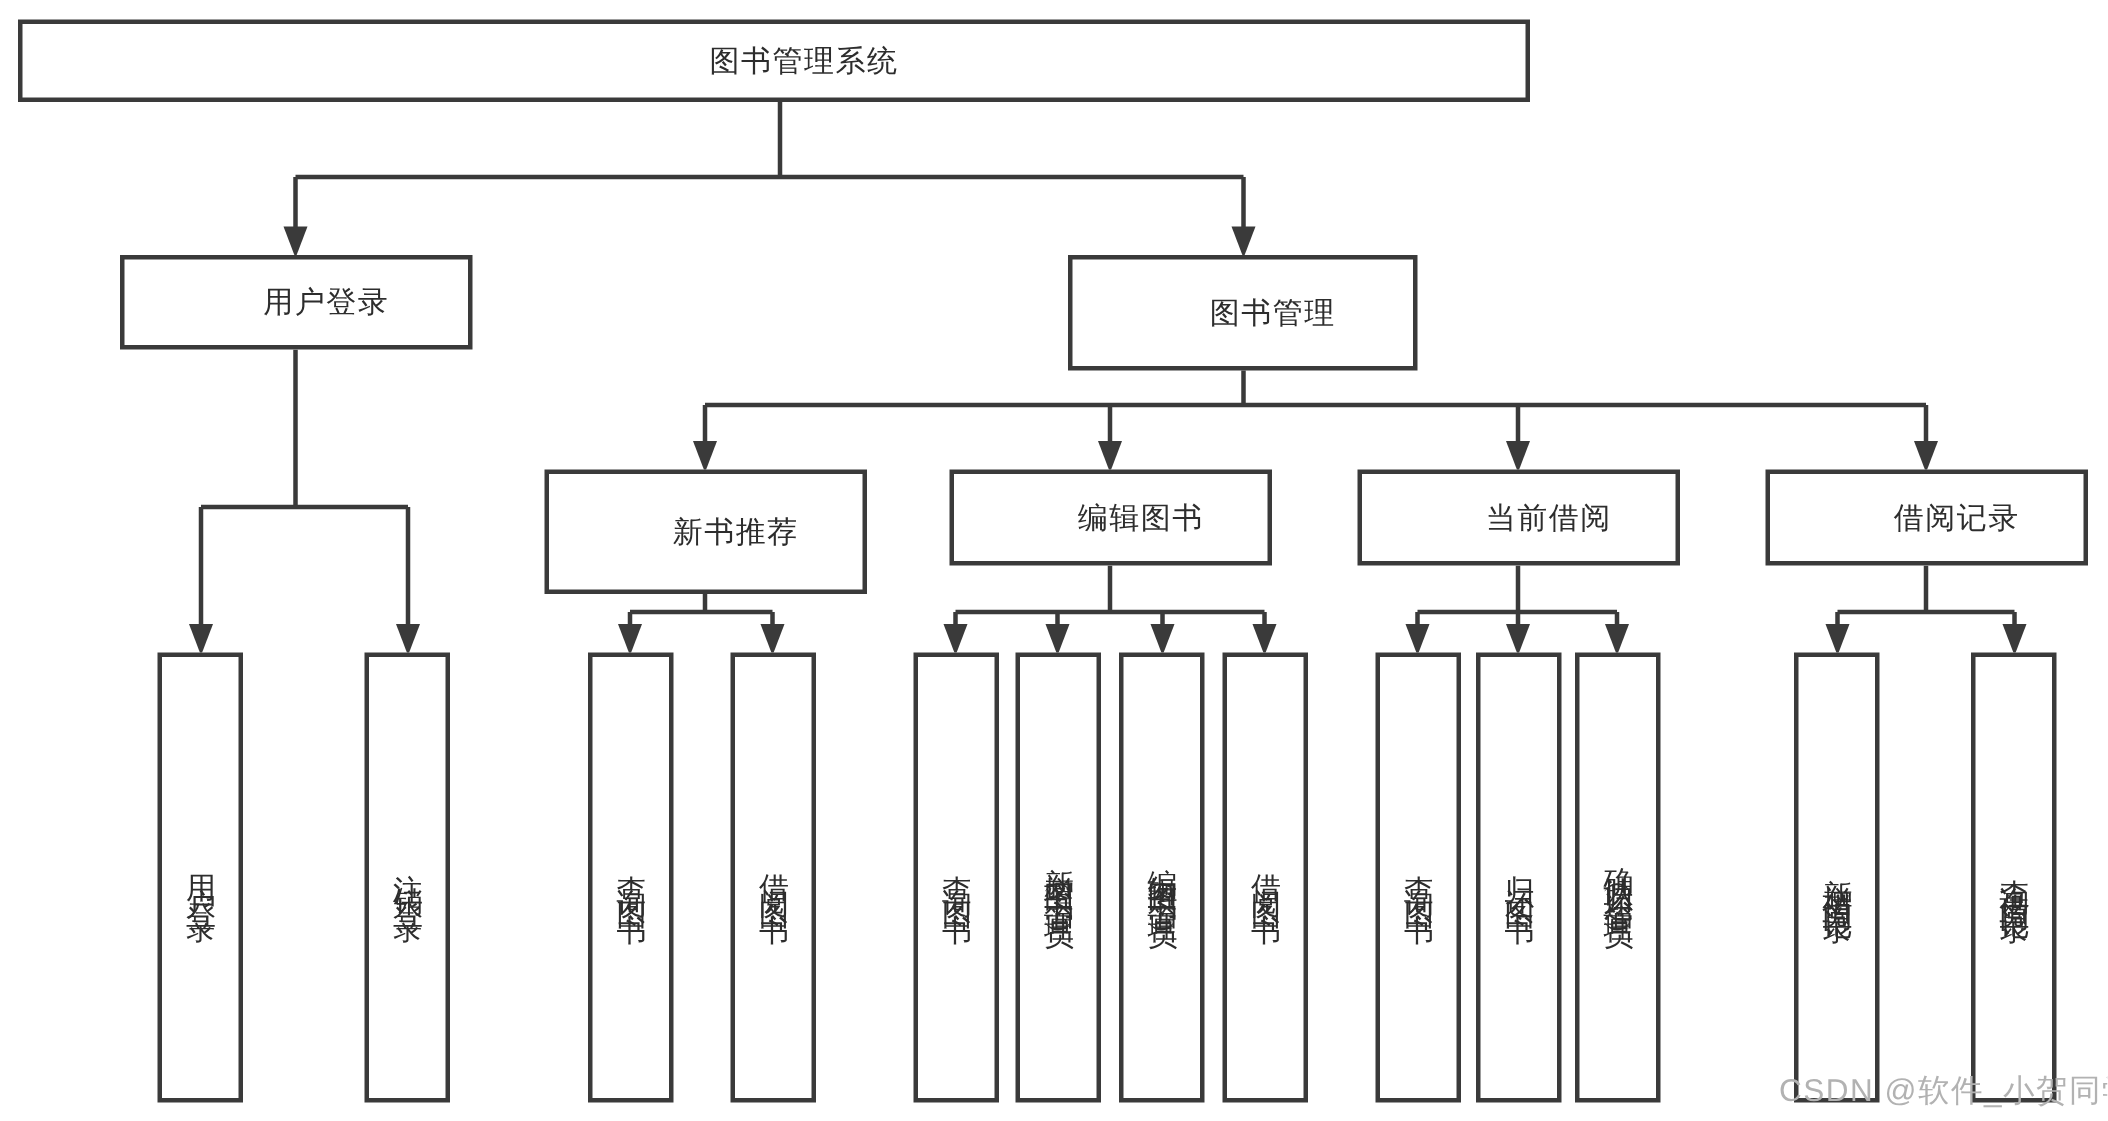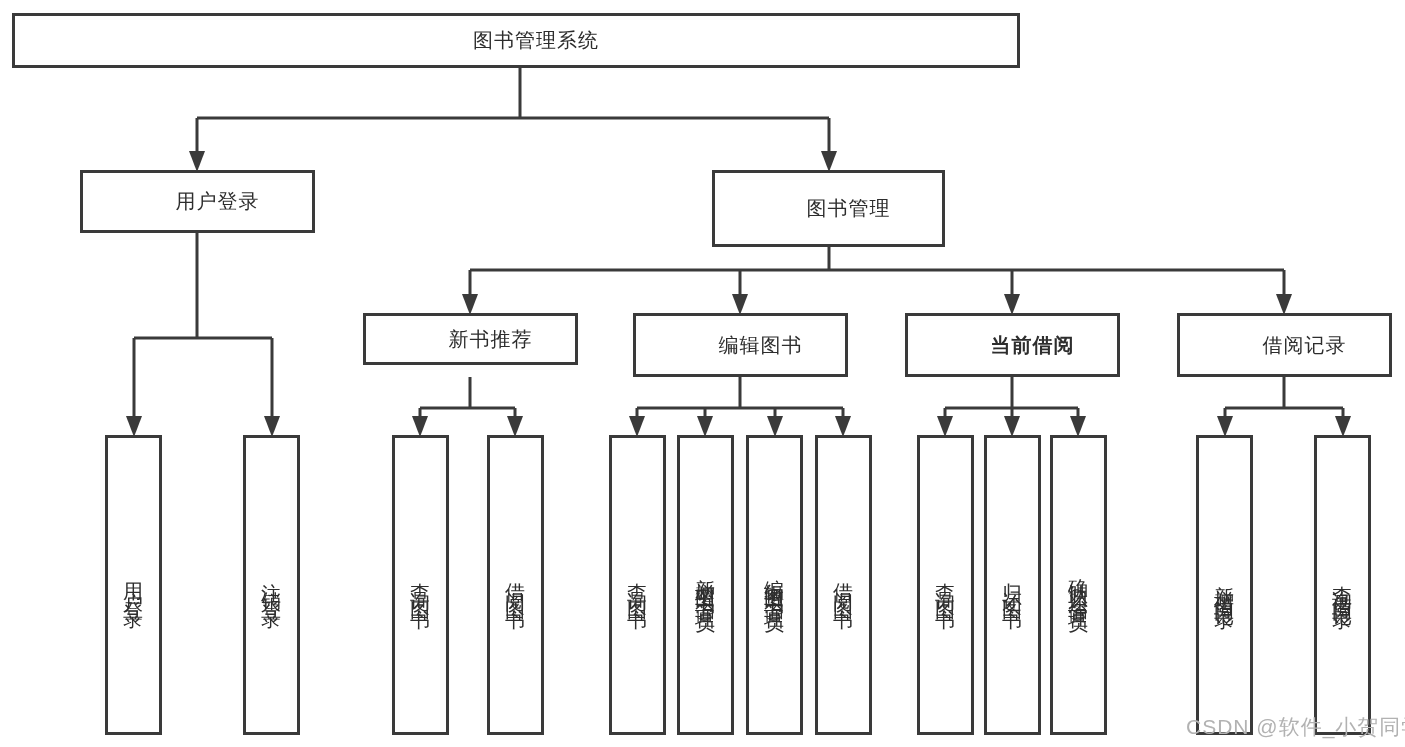--- a/index.html
+++ b/index.html
@@ -107,27 +107,27 @@
     <span>图书管理系统</span>
   </div>
 
   <div class="box hbox" style="left:80px; top:170px; width:235px; height:63px;">
     <span>用户登录</span>
   </div>
   <div class="box hbox" style="left:712px; top:170px; width:233px; height:77px;">
     <span>图书管理</span>
   </div>
 
-  <div class="box hbox" style="left:363px; top:313px; width:215px; height:52px;">
+  <div class="box hbox" style="left:363px; top:313px; width:215px; height:83px;">
     <span>新书推荐</span>
   </div>
   <div class="box hbox" style="left:633px; top:313px; width:215px; height:64px;">
     <span>编辑图书</span>
   </div>
-  <div class="box hbox" style="left:905px; top:313px; width:215px; height:64px;font-weight:bold;">
+  <div class="box hbox" style="left:905px; top:313px; width:215px; height:64px;">
     <span>当前借阅</span>
   </div>
   <div class="box hbox" style="left:1177px; top:313px; width:215px; height:64px;">
     <span>借阅记录</span>
   </div>
 
   <div class="box vbox" style="left:105px;">
     <span class="vtext">用户登录</span>
   </div>
   <div class="box vbox" style="left:243px;">

